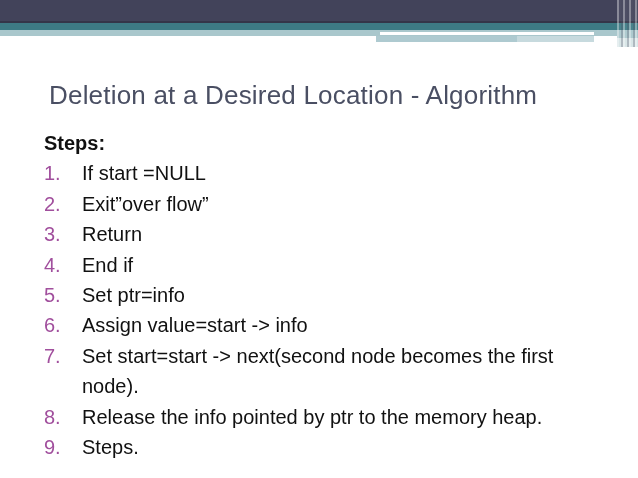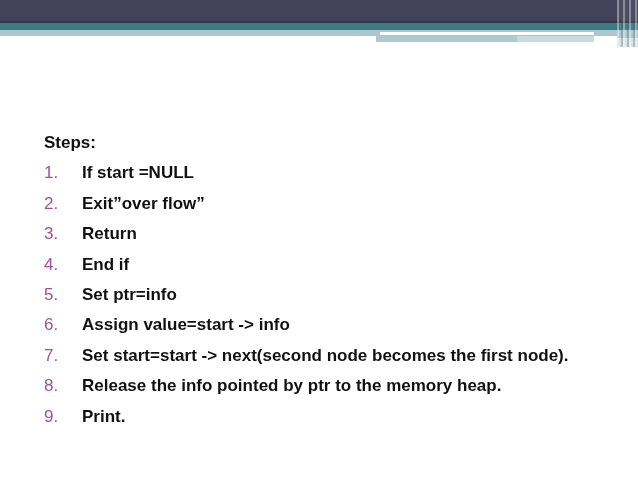--- a/index.html
+++ b/index.html
@@ -56,59 +56,60 @@
     color: var(--title-color, #4a4f63);
     white-space: nowrap;
   }
 
   
   .body-text {
     position: absolute;
     left: 44px;
     top: 128px;
     width: 560px;
-    font-size: 17px;
+    font-size: 20px;
     line-height: 30.4px;
     color: var(--body-color, #111111);
   }
   .steps-heading {
     font-weight: 700;
   }
   .steps-list { width: 558px; }
   .step-row {
     display: flex;
     align-items: flex-start;
   }
   .step-number {
     flex: 0 0 38px;
     font-weight: 400;
     color: var(--number-color, #a14f9d);
   }
   .step-text {
     flex: 1 1 auto;
     max-width: 520px;
-    font-weight: 700;
+    font-weight: 400;
   }
 </style>
 </head>
 <body>
 
 <div class="slide">
 
   <div>
     <div class="band band-dark"></div>
     <div class="band band-line"></div>
     <div class="band band-teal"></div>
     <div class="band band-pale"></div>
     <div class="ext-bar-a"></div>
     <div class="ext-bar-b"></div>
     <div class="white-line"></div>
     <div class="corner-stripes"></div>
   </div>
 
+  <h1 class="title">Deletion at a Desired Location - Algorithm</h1>
 
   <div class="body-text">
     <div class="steps-heading">Steps:</div>
     <div class="steps-list">
         <div class="step-row">
           <span class="step-number">1.</span>
           <span class="step-text">If start =NULL</span>
         </div>
         <div class="step-row">
           <span class="step-number">2.</span>
@@ -133,18 +134,18 @@
         <div class="step-row">
           <span class="step-number">7.</span>
           <span class="step-text">Set start=start -&gt; next(second node becomes the first node).</span>
         </div>
         <div class="step-row">
           <span class="step-number">8.</span>
           <span class="step-text">Release the info pointed by ptr to the memory heap.</span>
         </div>
         <div class="step-row">
           <span class="step-number">9.</span>
-          <span class="step-text">Print.</span>
+          <span class="step-text">Steps.</span>
         </div>
       </div>
   </div>
 
 </div>
 
 </body></html>

